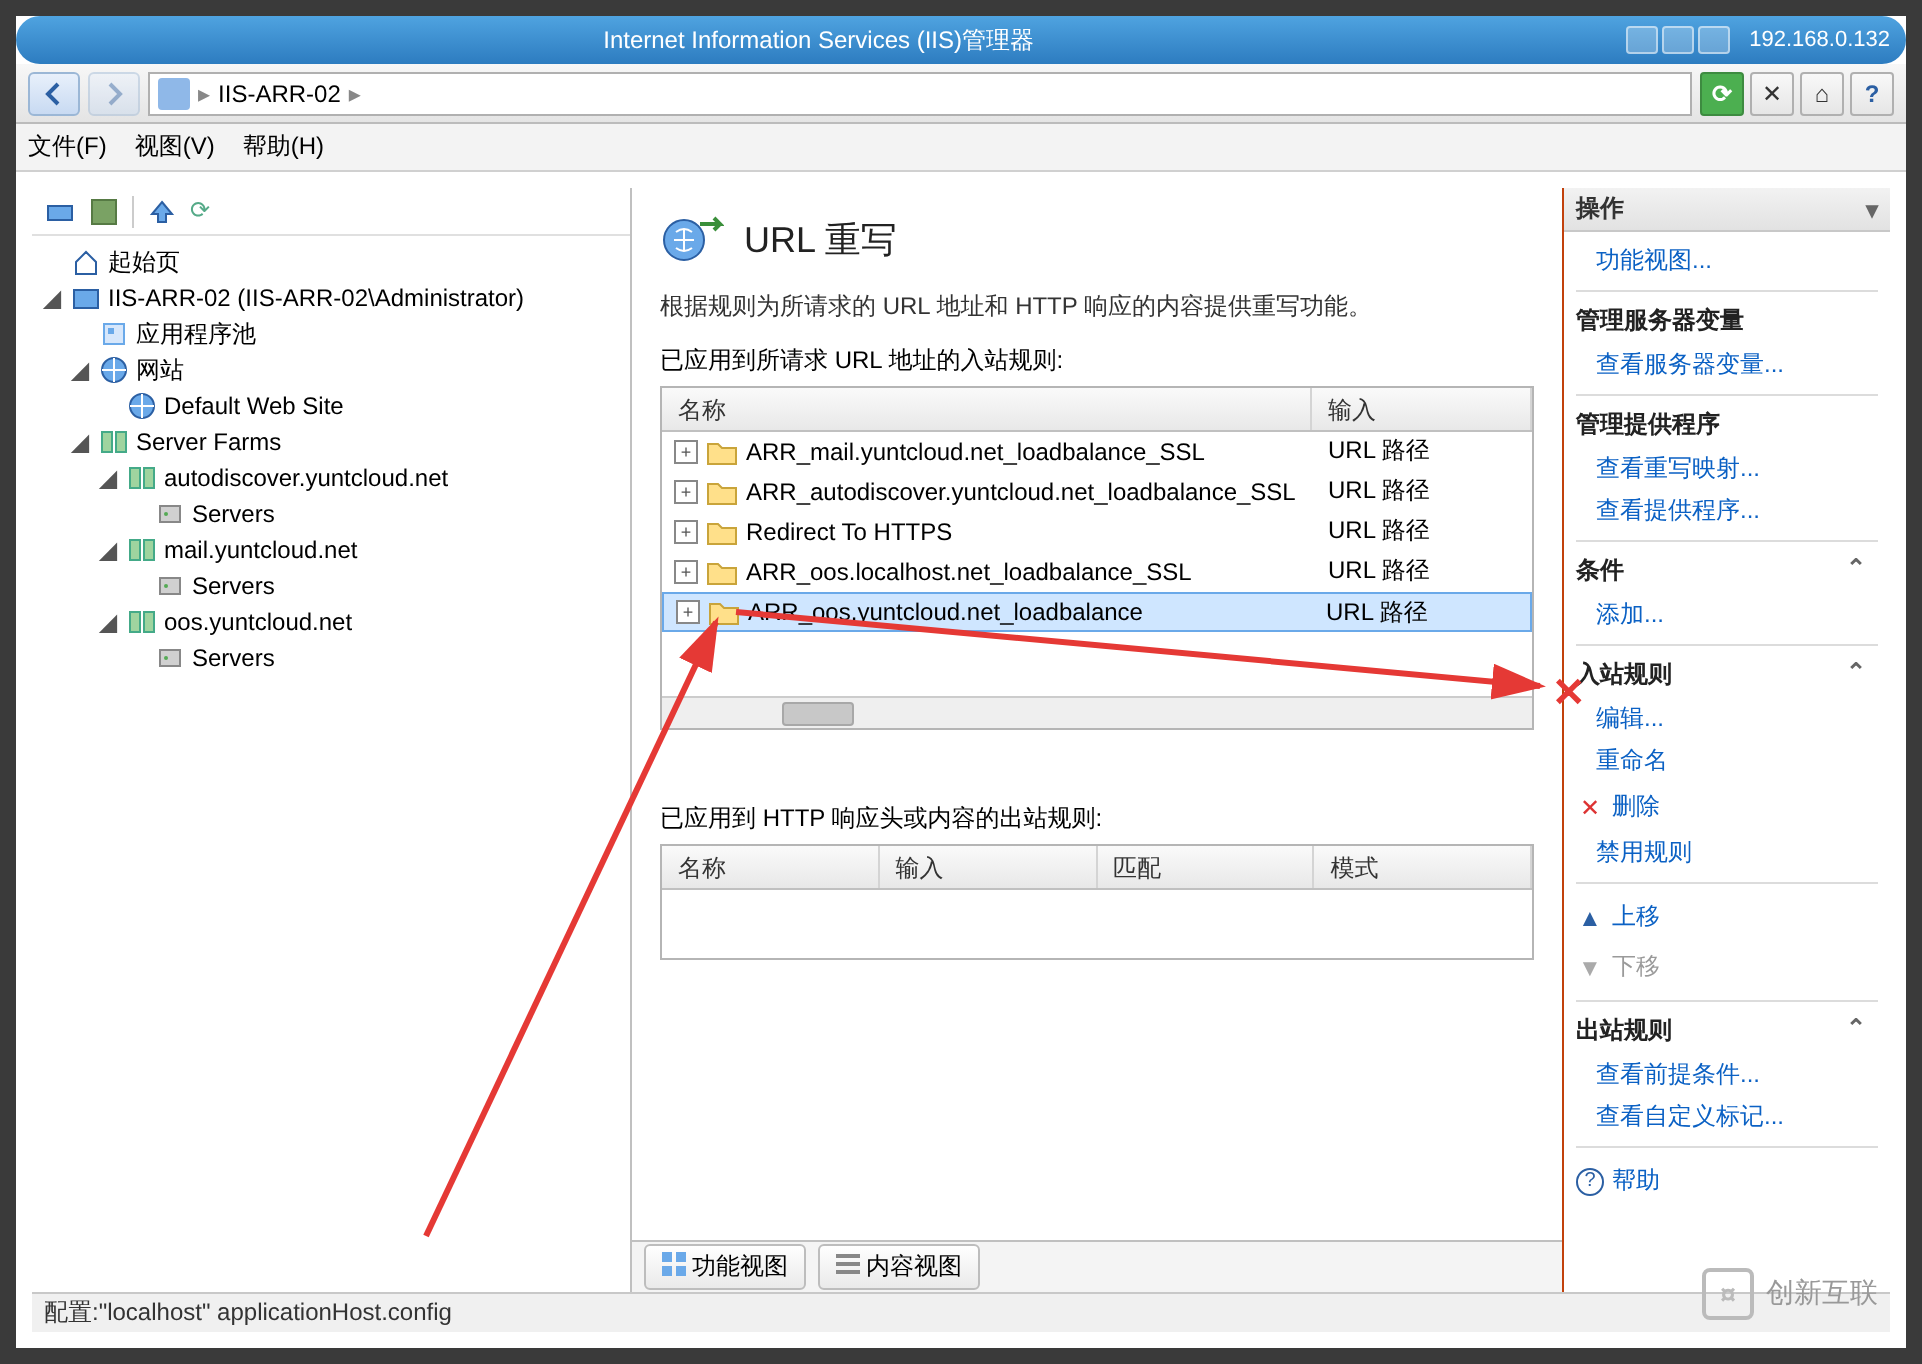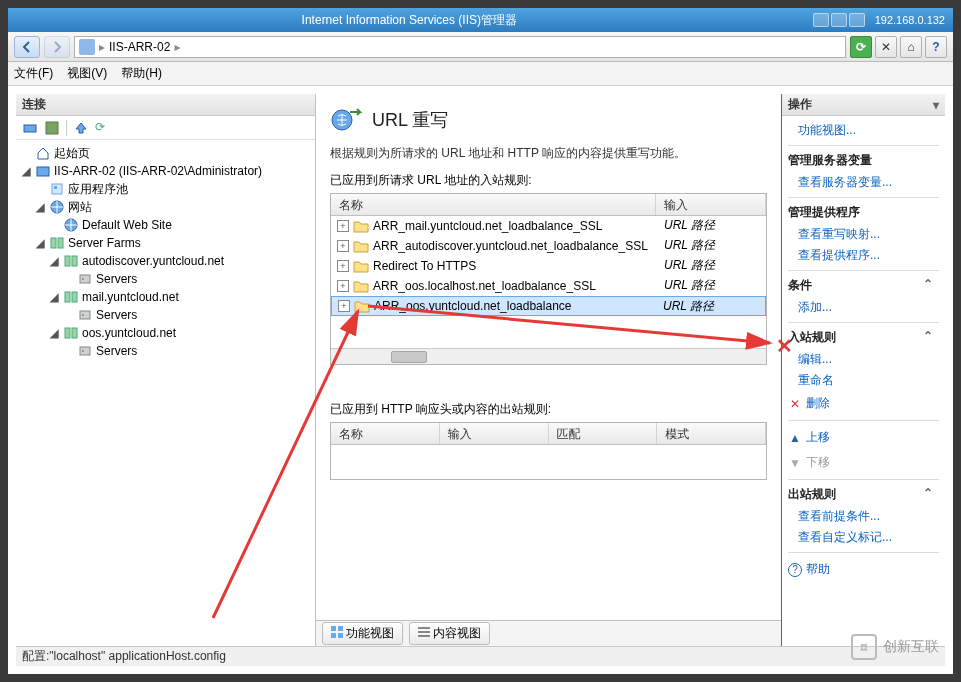--- a/index.html
+++ b/index.html
@@ -1,17 +1,17 @@
 <!DOCTYPE html>
 <html><head>
 <meta charset="utf-8">
 <style>
   * { box-sizing: border-box; font-family: "Microsoft YaHei", "Segoe UI", Tahoma, sans-serif; }
   body { margin:0; padding:0; width:961px; height:682px; background:#fff; overflow:hidden; font-size:12px; color:#000; position:relative; border:8px solid #3a3a3a; }
-  .titlebar { height:24px; background:linear-gradient(#4fa3e0,#2d7cc0); color:#fff; display:flex; align-items:center; padding:0 8px; font-size:12px; }
+  .titlebar { height:24px; background:linear-gradient(#4fa3e0,#2d7cc0); color:#fff; display:flex; align-items:center; padding:0 8px; font-size:12px;border-radius:12px; }
   .titlebar .title-text { flex:1; text-align:center; }
   .titlebar .ip { font-size:11px; }
   .titlebar .sysicons { margin:0 10px; display:flex; gap:2px;}
   .titlebar .sysicons span{ width:16px;height:14px;background:rgba(255,255,255,.25);border:1px solid rgba(255,255,255,.5);border-radius:2px;display:inline-block;}
   .navbar { height:30px; background:linear-gradient(#f7f7f7,#e4e4e4); border-bottom:1px solid #bbb; display:flex; align-items:center; padding:0 6px; gap:4px;}
   .navbtn { width:26px;height:22px;border:1px solid #9bb7d6;border-radius:3px;background:linear-gradient(#e8f0fb,#c8daf2);display:flex;align-items:center;justify-content:center;color:#2b5fa3;}
   .breadcrumb { flex:1; height:22px; border:1px solid #b0b0b0; background:#fff; display:flex; align-items:center; padding:0 4px; gap:4px;}
   .bc-icon{width:16px;height:16px;background:#8fb8e8;border-radius:2px;}
   .bc-sep{color:#888;}
   .nav-end{display:flex;gap:3px;}
@@ -39,21 +39,21 @@
   .desc{color:#333;margin-bottom:10px;line-height:1.5;}
   .section-label{margin-bottom:4px;}
   .grid{border:1px solid #b5b5b5;background:#fff;height:172px;position:relative;margin-bottom:6px;overflow:hidden;}
   .grid-head{display:flex;height:22px;background:linear-gradient(#fafafa,#e8e8e8);border-bottom:1px solid #c0c0c0;}
   .grid-head .col{padding:3px 8px;border-right:1px solid #d4d4d4;color:#333;}
   .col-name{flex:1;}
   .col-input{width:110px;}
   .grid-row{display:flex;height:20px;align-items:center;border-bottom:1px solid transparent;}
   .grid-row.selected{background:#cfe6ff;border:1px solid #6aa9e9;}
   .grid-row .c1{flex:1;display:flex;align-items:center;gap:4px;padding-left:6px;}
-  .grid-row .c2{width:110px;padding-left:8px;font-style:italic;}
+  .grid-row .c2{width:110px;padding-left:8px;}
   .exp{width:12px;height:12px;border:1px solid #888;font-size:9px;line-height:10px;text-align:center;color:#555;background:#fff;}
   .folder{width:16px;height:14px;}
   .grid-scroll{position:absolute;left:0;right:0;bottom:0;height:16px;background:#efefef;border-top:1px solid #ccc;}
   .grid-scroll .thumb{position:absolute;left:60px;width:36px;top:2px;height:12px;background:#c8c8c8;border:1px solid #a8a8a8;border-radius:2px;}
   .grid2{border:1px solid #b5b5b5;height:58px;background:#fff;}
   .grid2 .grid-head .col{flex:1;}
   .view-tabs{height:26px;border-top:1px solid #c0c0c0;background:#f4f4f4;display:flex;align-items:center;padding:0 6px;gap:6px;}
   .vtab{display:flex;align-items:center;gap:3px;border:1px solid #bdbdbd;background:linear-gradient(#fff,#eaeaea);padding:2px 8px;border-radius:3px;}
   
   .right{width:163px;background:#fff;display:flex;flex-direction:column;}
@@ -113,23 +113,20 @@
 
 <div class="menubar">
   <span>文件(F)</span>
   <span>视图(V)</span>
   <span>帮助(H)</span>
 </div>
 
 <div class="content">
 
   <div class="left">
-    <div class="panel-hd">
-      <span>连接</span>
-    </div>
     <div class="toolbar">
       <span class="tbicon"><svg viewBox="0 0 16 16" width="16" height="16">
             <rect x="2" y="5" width="12" height="7" fill="#6aa9e9" stroke="#2b5fa3"></rect>
           </svg></span>
       <span class="tbicon"><svg viewBox="0 0 16 16" width="16" height="16">
             <rect x="2" y="2" width="12" height="12" fill="#7aa264" stroke="#567a44"></rect>
           </svg></span>
       <span style="border-left:1px solid #ccc;height:16px;"></span>
       <span class="tbicon"><svg viewBox="0 0 16 16" width="16" height="16">
             <path d="M8 3 L13 9 H10 V13 H6 V9 H3 Z" fill="#6aa9e9" stroke="#2b5fa3"></path>
@@ -384,20 +381,21 @@
       <div class="act-group-hd"><span>条件</span><span class="collapse-arrow">⌃</span></div>
       <div class="act-link">添加...</div>
       <div class="sep"></div>
       <div class="act-group-hd"><span>入站规则</span><span class="collapse-arrow">⌃</span></div>
       <div class="act-link">编辑...</div>
       <div class="act-link">重命名</div>
       <div class="act-row">
         <span class="mini-ic" style="color:#d33;">✕</span>
         <span class="act-link" style="padding-left:0;">删除</span>
       </div>
+      <div class="act-link">禁用规则</div>
       <div class="sep"></div>
       <div class="act-row">
         <span class="mini-ic" style="color:#2b5fa3;">▲</span>
         <span class="act-link" style="padding-left:0;">上移</span>
       </div>
       <div class="act-row">
         <span class="mini-ic" style="color:#aaa;">▼</span>
         <span class="act-link disabled" style="padding-left:0;">下移</span>
       </div>
       <div class="sep"></div>

